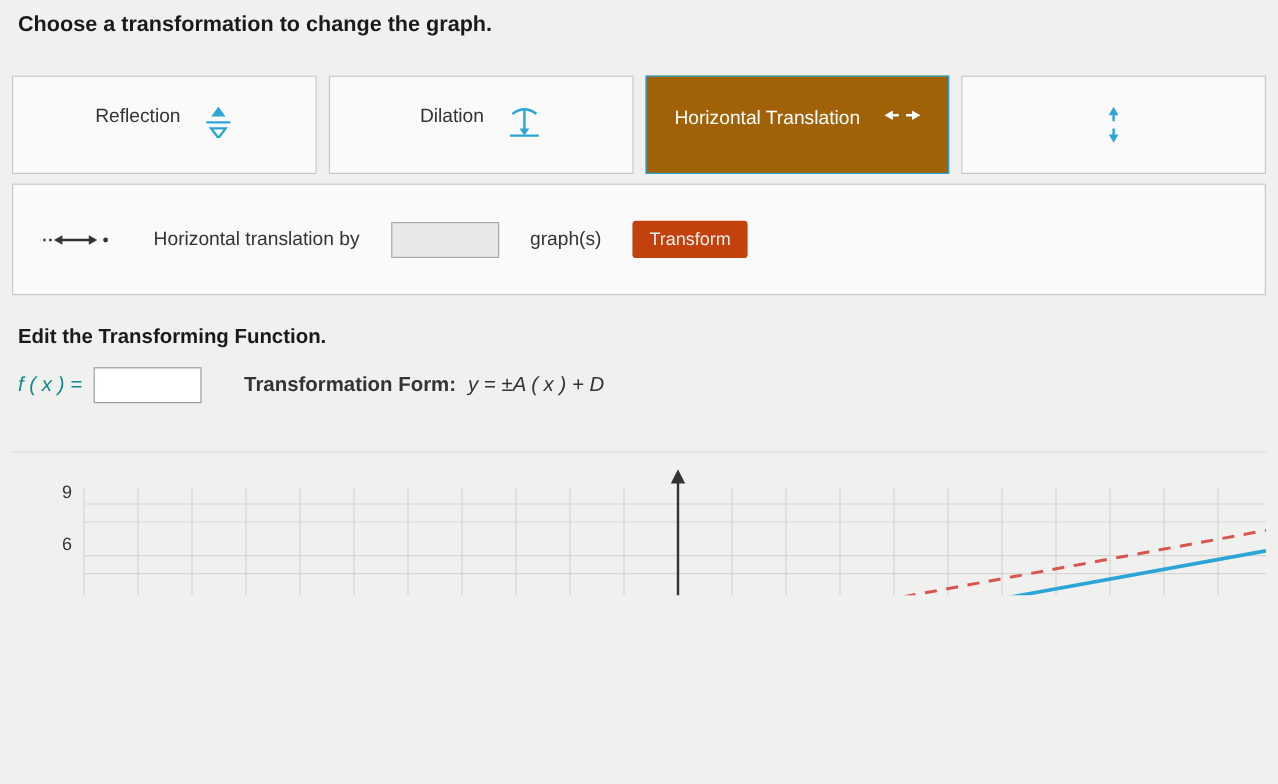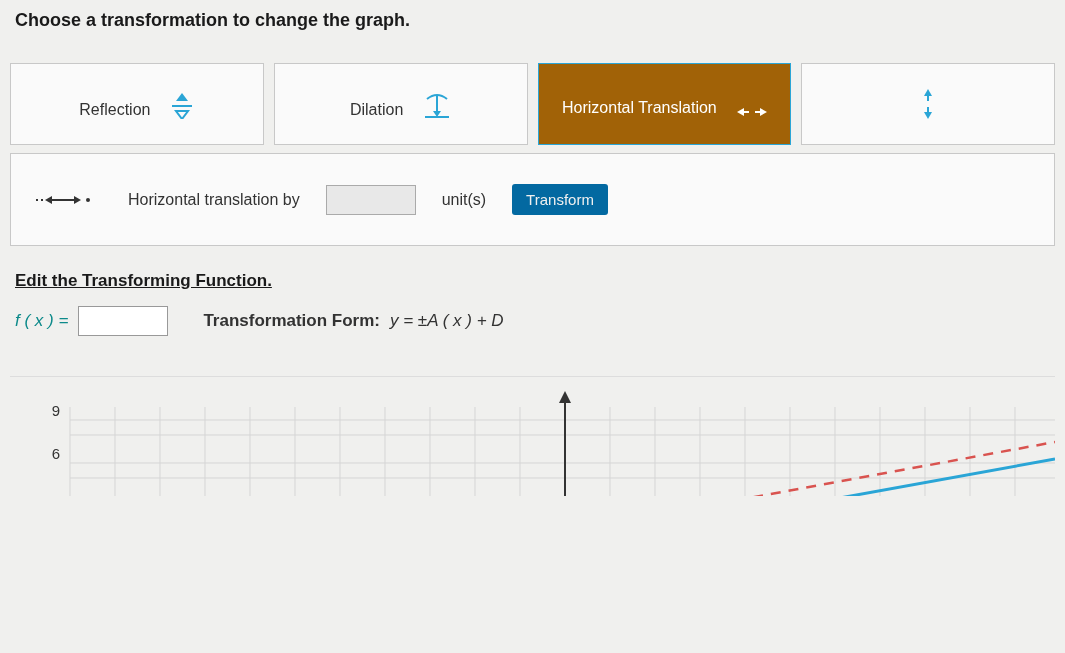--- a/index.html
+++ b/index.html
@@ -21,21 +21,21 @@
       display: flex;
       gap: 10px;
       margin-bottom: 0;
     }
     .tab {
       flex: 1;
       border: 1px solid #c8c8c8;
       background: #fafafa;
       padding: 25px 21px;
       display: flex;
-      align-items: flex-end;
+      align-items: flex-start;
       justify-content: center;
       gap: 20px;
       font-size: 16px;
       color: #333;
       cursor: pointer;
     }
     .tab.active {
       background: #a16207;
       color: #fff;
       border-color: #2aa5d6;
@@ -55,35 +55,34 @@
     .h-arrow-icon { display: inline-flex; margin-right: 10px; }
     .num-input {
       width: 90px;
       height: 30px;
       border: 1px solid #aaa;
       background: #e8e8e8;
       padding: 0 6px;
       font-size: 15px;
     }
     .transform-btn {
-      background: #0369a1;
+      background: #c2410c;
       color: #f0f0f0;
       border: none;
       padding: 7px 14px;
       font-size: 15px;
       border-radius: 3px;
       cursor: pointer;
     }
     .sub-heading {
       font-size: 17px;
       font-weight: bold;
       color: #1a1a1a;
       margin-bottom: 15px;
       padding-left: 5px;
-      text-decoration: underline;
     }
     .fx-row {
       display: flex;
       align-items: center;
       gap: 10px;
       padding-left: 5px;
       font-size: 17px;
       margin-bottom: 40px;
     }
     .fx-row .teal { color: #0d8a8a; font-style: italic; }
@@ -169,21 +168,21 @@
       <line x1="0" y1="6" x2="2" y2="6" stroke="#333" stroke-width="2"></line>
       <line x1="5" y1="6" x2="7" y2="6" stroke="#333" stroke-width="2"></line>
       <line x1="12" y1="6" x2="42" y2="6" stroke="#333" stroke-width="2"></line>
       <polygon points="9,6 16,2 16,10" fill="#333"></polygon>
       <polygon points="45,6 38,2 38,10" fill="#333"></polygon>
       <circle cx="52" cy="6" r="2" fill="#333"></circle>
     </svg>
   </span>
   <span>Horizontal translation by</span>
   <input class="num-input" value="" style="">
-  <span>unit(s)</span>
+  <span>graph(s)</span>
   <button class="transform-btn">Transform</button>
 </div>
 
 <div class="sub-heading">Edit the Transforming Function.</div>
 
 <div class="fx-row">
   <span class="teal">f ( x ) =</span>
   <input class="fx-input" value="" style="">
   <span class="form-label">Transformation Form:</span>
   <span class="math">y = ±A ( x ) + D</span>

